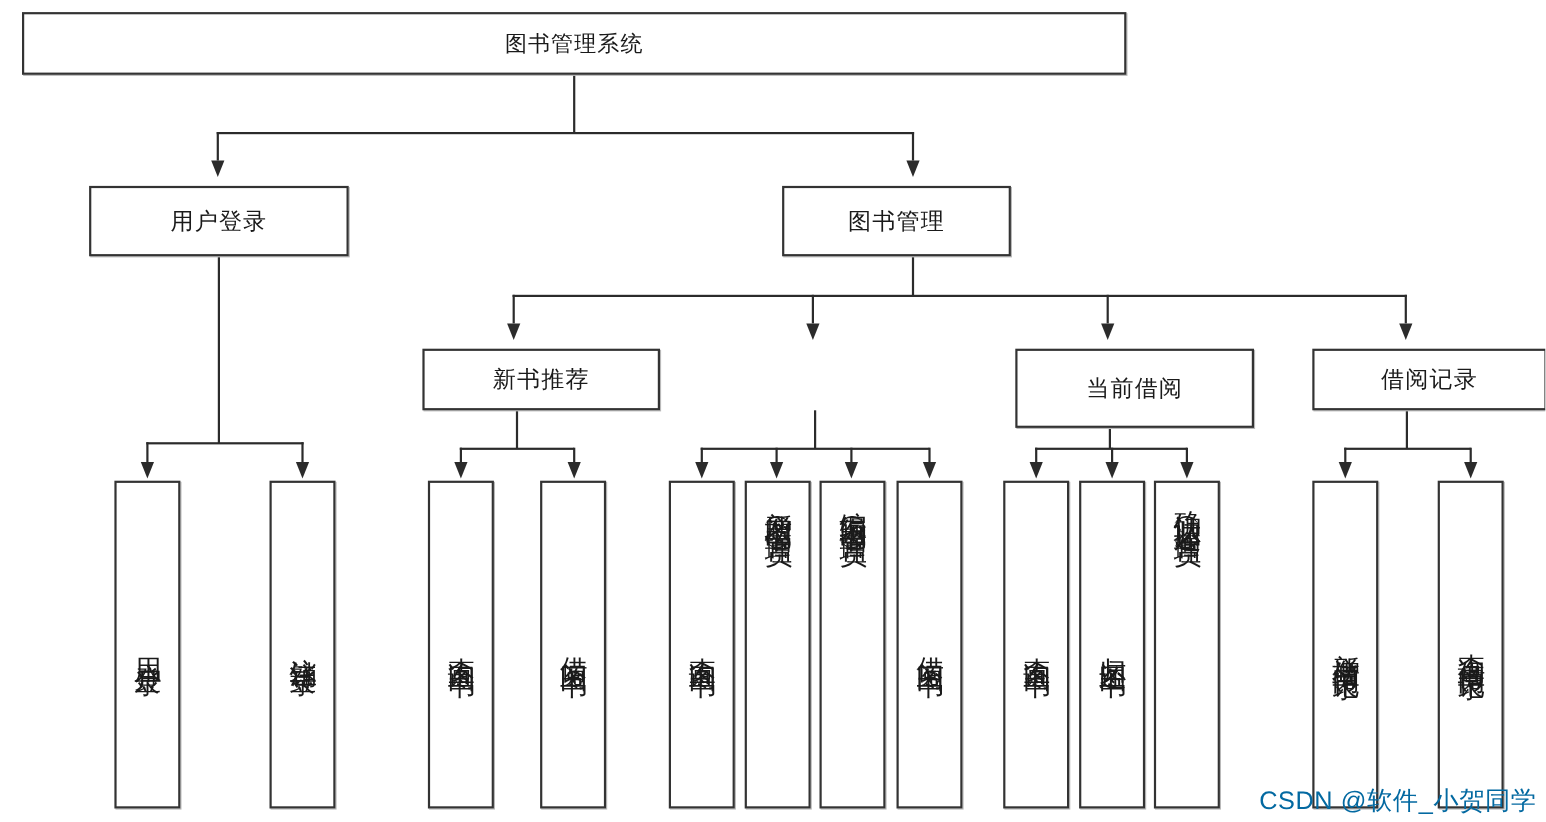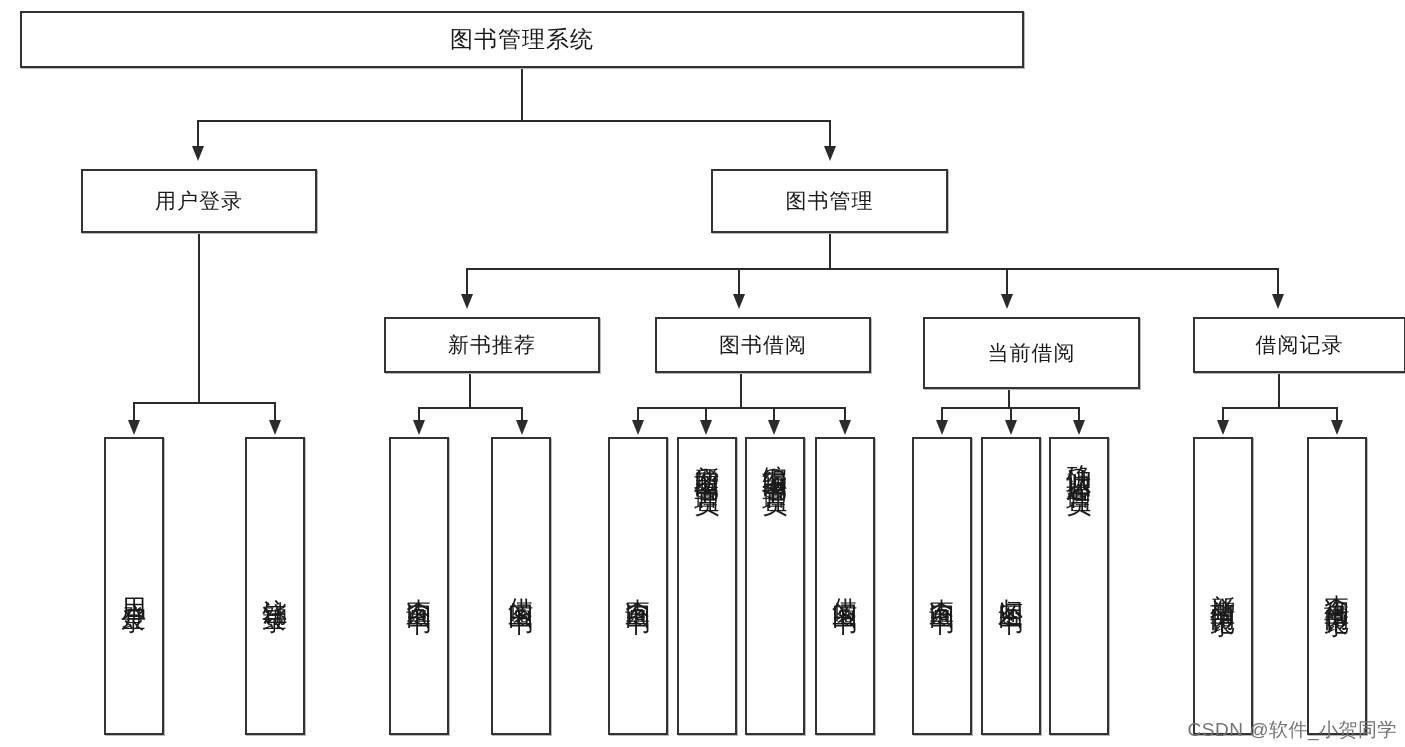--- a/index.html
+++ b/index.html
@@ -22,21 +22,21 @@
     background:#ffffff;
     border:2px solid #333333;
     box-shadow:1px 1px 0 0 #b9b9b9;
     display:flex;
     align-items:center;
     justify-content:center;
     color:#1a1a1a;
     z-index:3;
   }
   .node.root{
-    font-size:23px;
+    font-size:20px;
     letter-spacing:1px;
   }
   .node.level2{
     font-size:21px;
     letter-spacing:1px;
   }
   .node.level3{
     font-size:21px;
     letter-spacing:1px;
     margin-left:22px;
@@ -76,22 +76,22 @@
     border-left:6px solid transparent;
     border-right:6px solid transparent;
     border-top:15px solid #2b2b2b;
     z-index:2;
   }
   
   #watermark{
     position:absolute;
     right:8px;
     bottom:4px;
-    font-size:19px;
-    color:#737373;
+    font-size:23px;
+    color:#0369a1;
     letter-spacing:0.5px;
     z-index:5;
     white-space:nowrap;
     pointer-events:none;
   }
 </style>
 </head>
 <body>
 
 <div id="diagram">
@@ -104,21 +104,21 @@
   <div class="hline" style="left:197px;top:120px;width:634px;"></div>
   <div class="vline" style="left:197px;top:120px;height:26px;"></div>
   <div class="vline" style="left:829px;top:120px;height:26px;"></div>
   <div class="arrow" style="left:192px;top:146px;"></div>
   <div class="arrow" style="left:824px;top:146px;"></div>
 
   <div class="node level2" style="left:81px;top:169px;width:236px;height:64px;">
     <span>用户登录</span>
   </div>
 
-  <div class="node level2" style="left:711px;top:169px;width:237px;height:64px;">
+  <div class="node level2" style="left:711px;top:169px;width:208px;height:64px;">
     <span>图书管理</span>
   </div>
 
   <div class="vline" style="left:198px;top:233px;height:170px;"></div>
   <div class="hline" style="left:133px;top:402px;width:143px;"></div>
   <div class="vline" style="left:133px;top:402px;height:18px;"></div>
   <div class="vline" style="left:274px;top:402px;height:18px;"></div>
   <div class="arrow" style="left:128px;top:420px;"></div>
   <div class="arrow" style="left:269px;top:420px;"></div>
 
@@ -129,23 +129,20 @@
   <div class="vline" style="left:1006px;top:268px;height:26px;"></div>
   <div class="vline" style="left:1277px;top:268px;height:26px;"></div>
   <div class="arrow" style="left:461px;top:294px;"></div>
   <div class="arrow" style="left:733px;top:294px;"></div>
   <div class="arrow" style="left:1001px;top:294px;"></div>
   <div class="arrow" style="left:1272px;top:294px;"></div>
 
   <div class="node level3" style="left:362px;top:317px;width:216px;height:56px;">
     <span>新书推荐</span>
   </div>
-  <div class="node level3" style="left:633px;top:317px;width:216px;height:56px;">
-    <span>图书借阅</span>
-  </div>
   <div class="node level3" style="left:901px;top:317px;width:217px;height:72px;">
     <span>当前借阅</span>
   </div>
   <div class="node level3" style="left:1171px;top:317px;width:213px;height:56px;">
     <span>借阅记录</span>
   </div>
 
   <div class="vline" style="left:469px;top:373px;height:35px;"></div>
   <div class="hline" style="left:418px;top:407px;width:104px;"></div>
   <div class="vline" style="left:418px;top:407px;height:13px;"></div>

